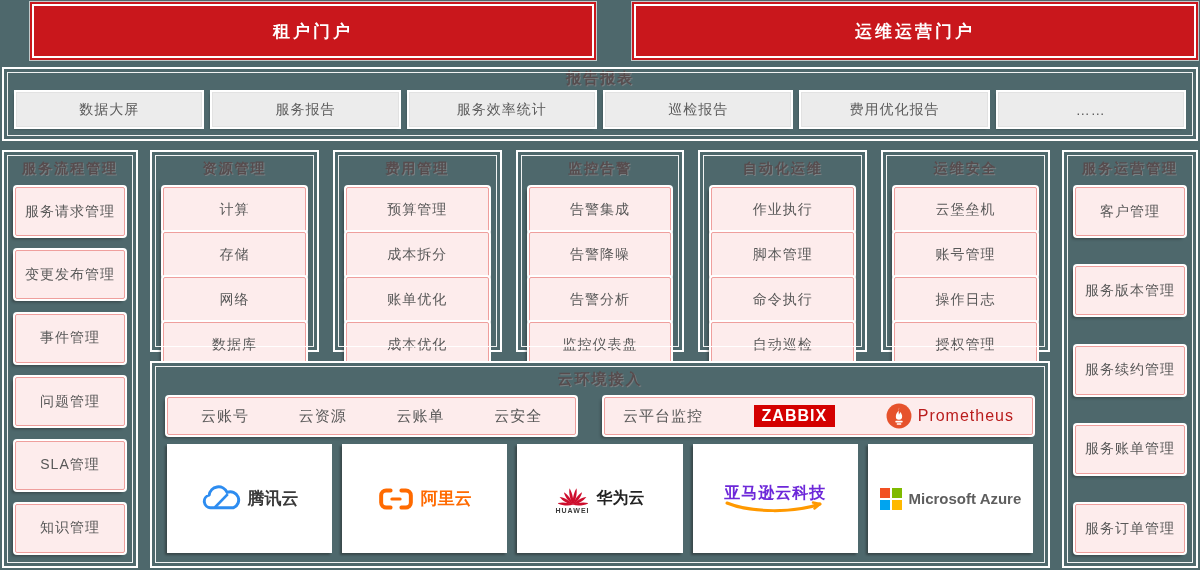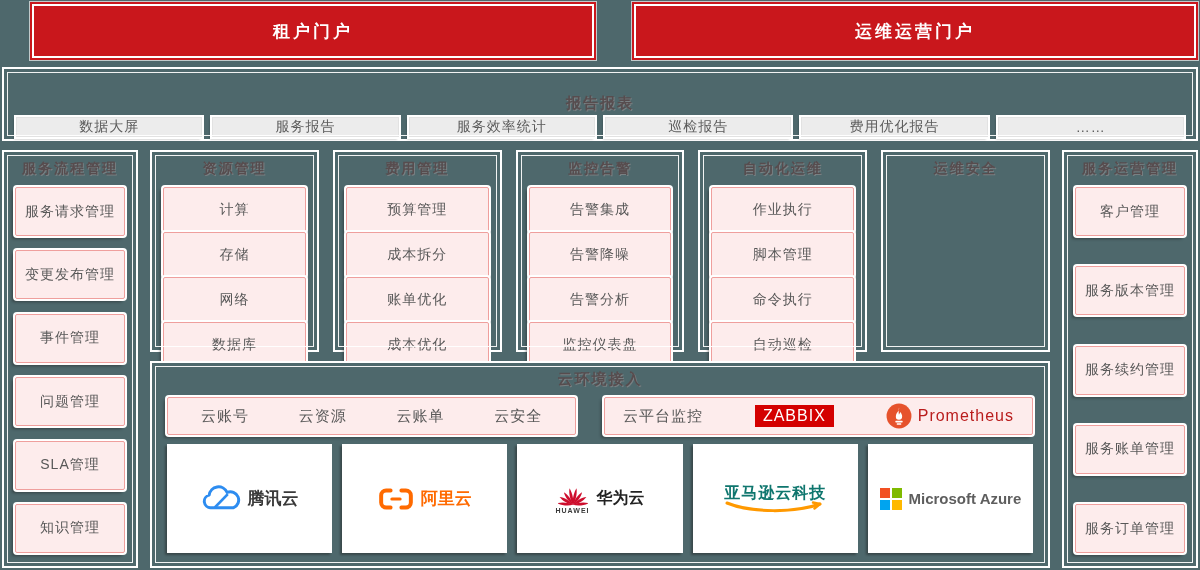--- a/index.html
+++ b/index.html
@@ -29,21 +29,21 @@
     display:flex;flex-direction:column;box-sizing:border-box;
   }
   .panel-title{
     text-align:center;font-weight:bold;letter-spacing:2px;
     color:#574c4e;font-size:14px;padding:8px 0 5px;
     text-shadow:1px 1px 0 rgba(235,190,190,.28);
   }
 
   
   .report-panel{height:74px;margin-bottom:9px;}
-  .report-panel .panel-title{font-size:15px;padding:25px 0 4px;}
+  .report-panel .panel-title{font-size:15px;padding:0 0 4px;}
   .report-items{flex:1;display:flex;gap:10px;padding:0 12px 12px;}
   .gray-box{
     flex:1;display:flex;align-items:center;justify-content:center;
     background:#ececec;border:1px solid #e2e2e2;
     box-shadow:0 0 0 2px #ffffff, -2px 2px 2px rgba(25,25,25,.4);
     color:#5b5b5b;font-size:14px;letter-spacing:1px;
   }
 
   
   .main{display:flex;gap:12px;height:418px;}
@@ -62,39 +62,39 @@
   .mid-col .pill{height:43px;flex:none;}
 
   
   .cloud{flex:1;}
   .cloud .panel-title{font-size:15px;padding:7px 0 6px;}
   .cloud-boxes{display:flex;gap:28px;padding:2px 15px 9px;}
   .cloud-pill{flex:1;height:36px;}
   .account-box{justify-content:space-around;padding:0 8px;font-size:15px;}
   .monitor-box{justify-content:space-between;padding:0 18px;gap:8px;font-size:15px;}
   .zabbix-badge{
-    background:#d40000;color:#ffffff;font-weight:normal;font-size:16px;
+    background:#d40000;color:#ffffff;font-weight:bold;font-size:16px;
     letter-spacing:1px;padding:3px 8px;line-height:1;
   }
   .prom-group{display:flex;align-items:center;gap:6px;}
   .prom-text{color:#b91c1c;font-size:16px;}
 
   .provider-row{flex:1;display:flex;gap:10px;padding:0 15px 13px;}
   .provider{
     flex:1;display:flex;align-items:center;justify-content:center;gap:7px;
     background:#ffffff;border:1px solid #ffffff;
     box-shadow:-2px 2px 2px rgba(25,25,25,.4);
   }
   .tencent-text{color:#3a3a3a;font-size:17px;font-weight:bold;}
   .ali-text{color:#ff6a00;font-size:17px;font-weight:bold;}
   .huawei-wrap{display:flex;flex-direction:column;align-items:center;line-height:1;}
   .huawei-word{font-size:7px;color:#3a3a3a;letter-spacing:1px;font-weight:bold;margin-top:1px;}
   .huawei-text{color:#222222;font-size:16px;font-weight:bold;}
   .aws-wrap{display:flex;flex-direction:column;align-items:center;line-height:1;}
-  .aws-text{color:#0f766e;font-size:16px;font-weight:bold;letter-spacing:1px;}
+  .aws-text{color:#6d28d9;font-size:16px;font-weight:bold;letter-spacing:1px;}
   .ms-logo{display:grid;grid-template-columns:10px 10px;grid-template-rows:10px 10px;gap:2px;}
   .ms-sq{width:10px;height:10px;}
   .ms-sq1{background:#f25022;}.ms-sq2{background:#7fba00;}
   .ms-sq3{background:#00a4ef;}.ms-sq4{background:#ffb900;}
   .ms-text{color:#5e5e5e;font-size:15px;font-weight:bold;}
 </style>
 </head>
 <body>
 
 <div class="page">
@@ -172,20 +172,26 @@
           <div class="col-items">
             <div class="pill">作业执行</div>
             <div class="pill">脚本管理</div>
             <div class="pill">命令执行</div>
             <div class="pill">自动巡检</div>
           </div>
         </div>
 
         <div class="panel mid-col">
           <div class="panel-title">运维安全</div>
+          <div class="col-items">
+            <div class="pill">云堡垒机</div>
+            <div class="pill">账号管理</div>
+            <div class="pill">操作日志</div>
+            <div class="pill">授权管理</div>
+          </div>
         </div>
       </div>
 
       <div class="panel cloud">
         <div class="panel-title">云环境接入</div>
         <div class="cloud-boxes">
           <div class="pill cloud-pill account-box">
             <span>云账号</span>
             <span>云资源</span>
             <span>云账单</span>

